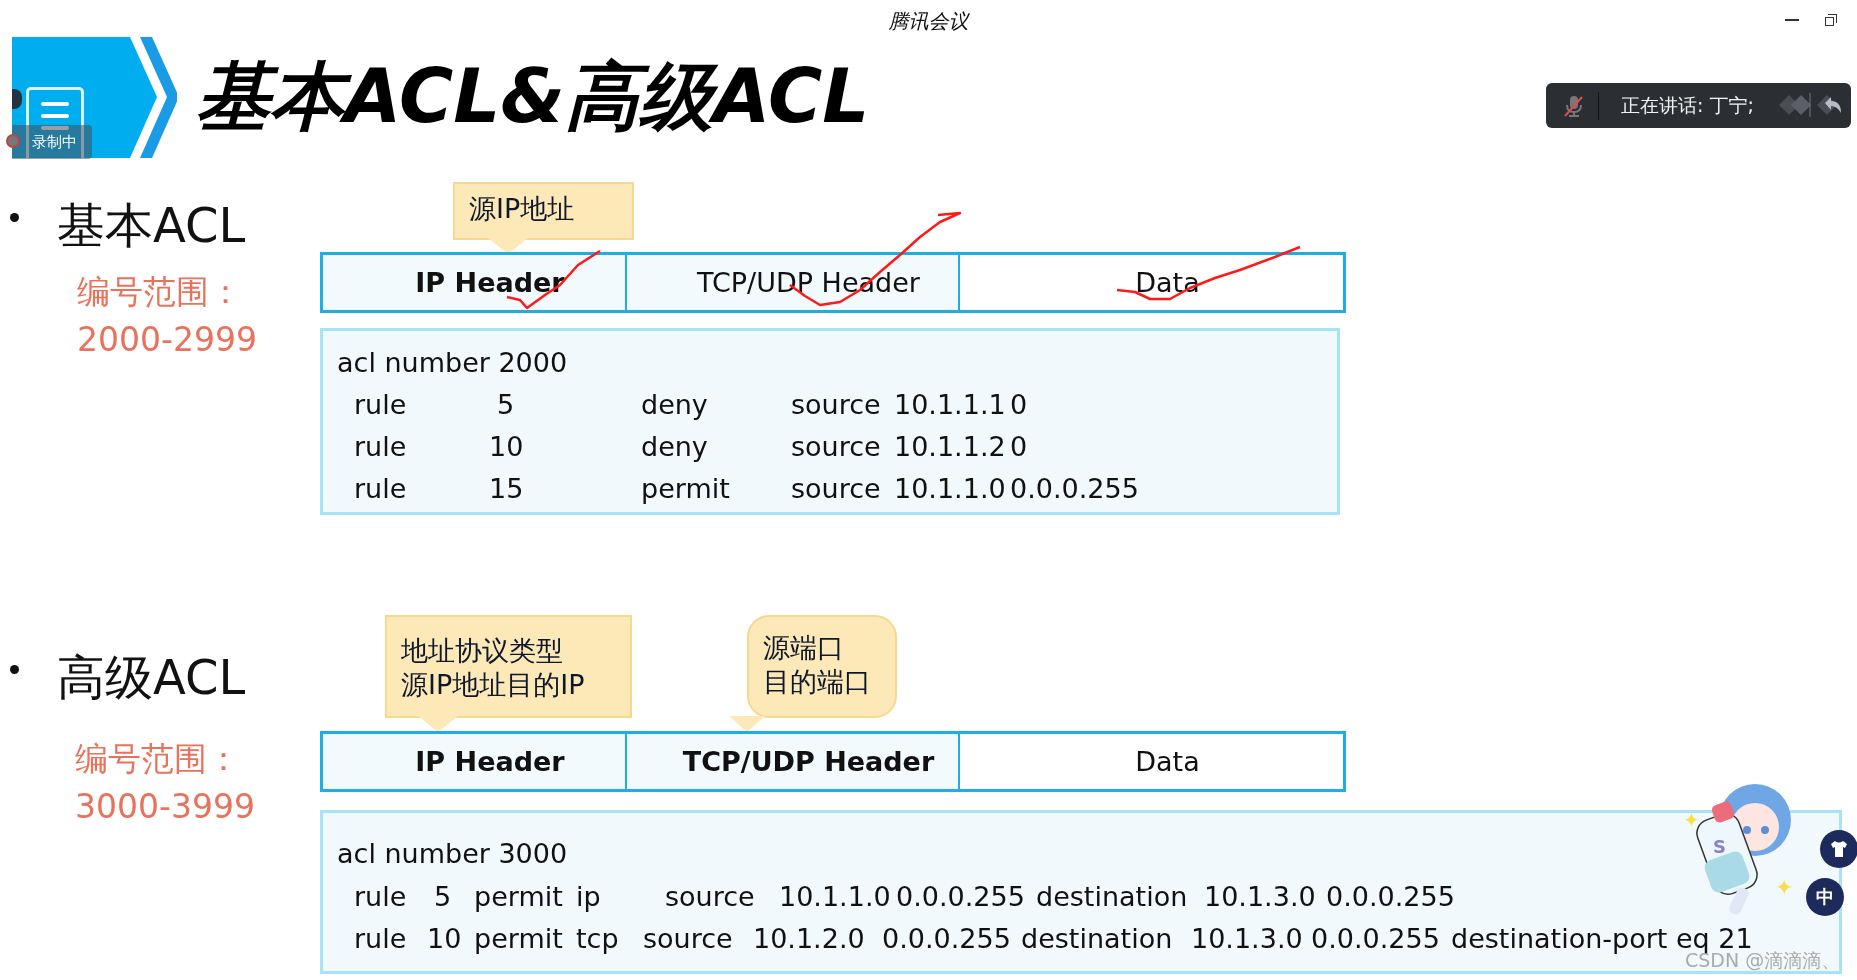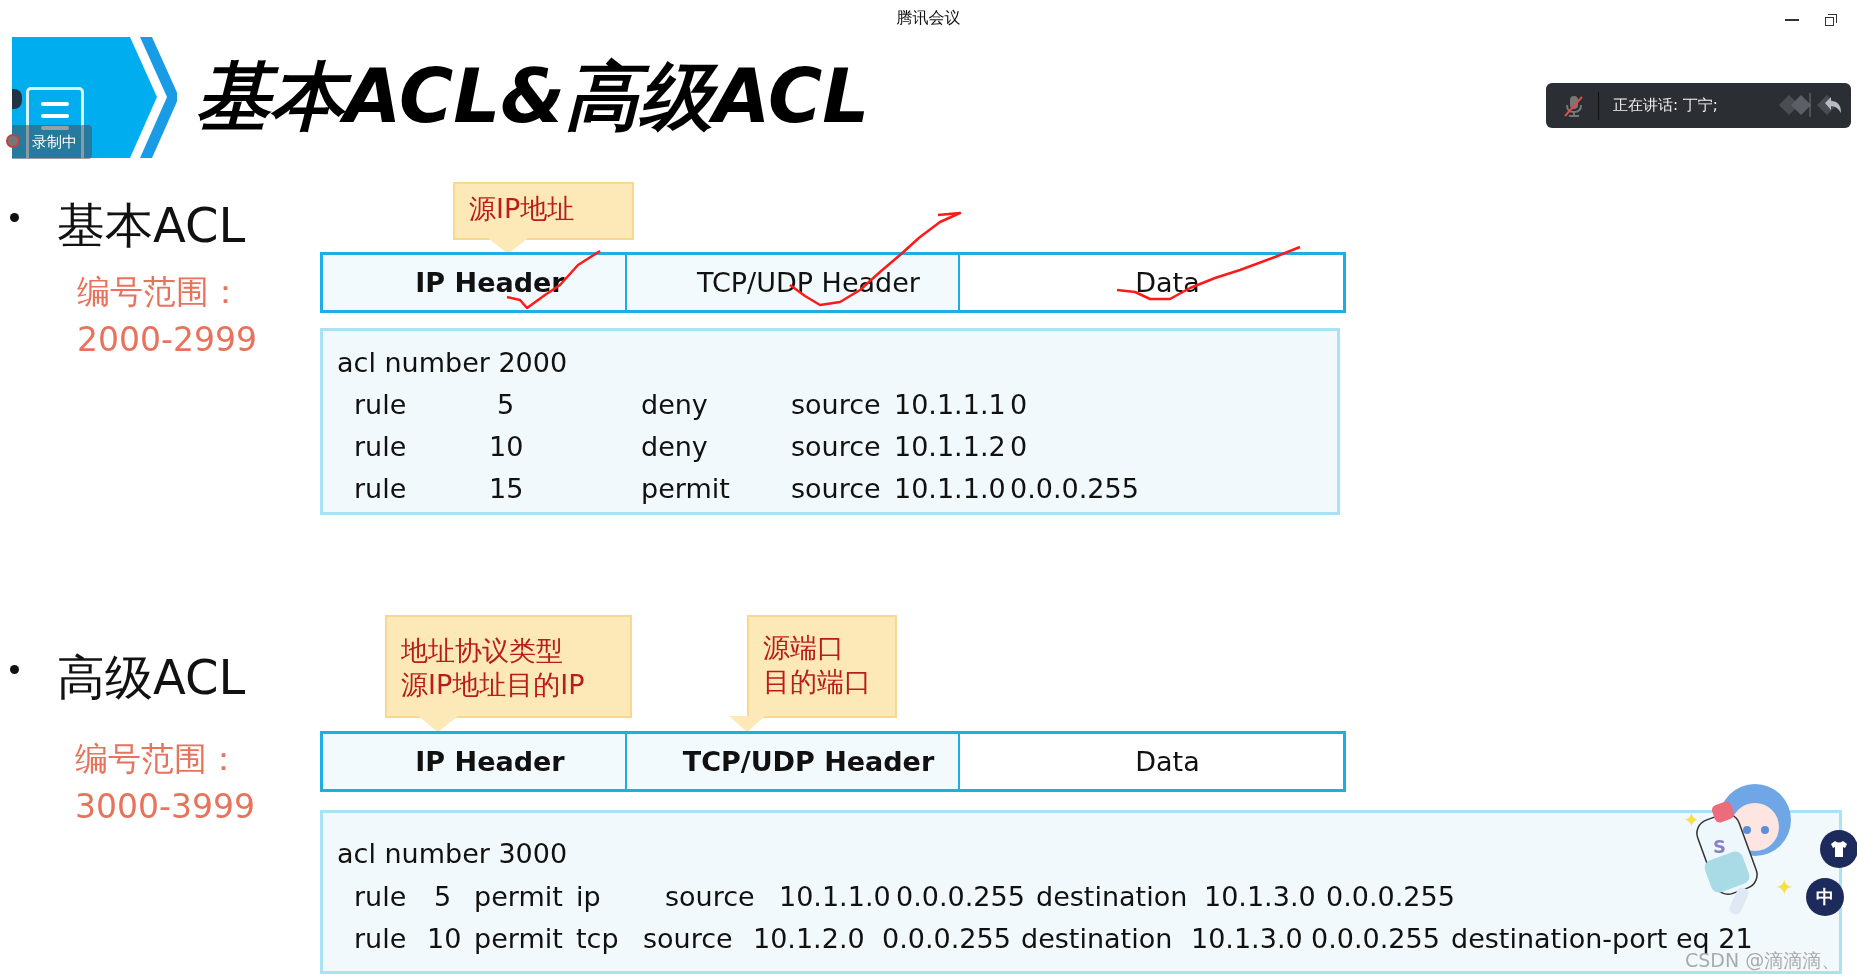--- a/index.html
+++ b/index.html
@@ -1,19 +1,19 @@
 <!DOCTYPE html>
 <html><head>
 <meta charset="utf-8">
 <style>
   * { box-sizing: border-box; margin: 0; padding: 0; }
   html, body { width: 1857px; height: 980px; overflow: hidden; background: #ffffff; }
   body { position: relative; font-family: "DejaVu Sans", "Liberation Sans", sans-serif; color: #111; }
 
-  .window-title { position: absolute; left: 0; top: 8px; width: 1857px; text-align: center; font-size: 16px; color: #111; }
+  .window-title { position: absolute; left: 0; top: 8px; width: 1857px; text-align: center; font-size: 20px; color: #111; font-style: italic; }
   .win-ctrl { position: absolute; top: 8px; width: 24px; height: 24px; display: flex; align-items: center; justify-content: center; cursor: pointer; }
   .win-min { left: 1780px; }
   .win-min::before { content: ""; width: 14px; height: 1.5px; background: #333; }
   .win-restore { left: 1818px; }
   .win-restore .r1 { position: absolute; left: 7px; top: 9px; width: 9px; height: 9px; border: 1.5px solid #333; background: #fff; }
   .win-restore .r2 { position: absolute; left: 10px; top: 6px; width: 9px; height: 9px; border: 1.5px solid #333; border-left: none; border-bottom: none; }
 
   
   .banner { position: absolute; left: 12px; top: 37px; width: 165px; height: 138px; }
   .rec-badge { position: absolute; left: 0; top: 88px; width: 80px; height: 34px; background: rgba(70,80,90,0.55); border-radius: 0 4px 4px 0; color: #fff; font-size: 15px; display: flex; align-items: center; padding-left: 20px; }
@@ -21,30 +21,30 @@
   .notes-icon { position: absolute; left: 14px; top: 50px; width: 58px; height: 76px; border: 3px solid rgba(255,255,255,0.85); border-radius: 5px 5px 0 0; border-bottom: none; }
   .notes-icon i { position: absolute; left: 12px; width: 28px; height: 4px; background: #fff; border-radius: 2px; }
   .cam-dot { position: absolute; left: 0; top: 52px; width: 10px; height: 20px; background: #234; border-radius: 0 8px 8px 0; }
 
   .main-title { position: absolute; left: 196px; top: 48px; font-size: 74px; font-weight: bold; letter-spacing: 0; color: #000; white-space: nowrap; font-family: "DejaVu Sans", sans-serif; font-style: italic; }
 
   
   .speaking-bar { position: absolute; left: 1546px; top: 83px; width: 305px; height: 45px; background: #2b2e33; border-radius: 6px; color: #fff; display: flex; align-items: center; }
   .mic-icon { margin-left: 18px; width: 20px; height: 24px; position: relative; }
   .sep { width: 1px; height: 28px; background: #111; margin-left: 14px; }
-  .speaking-text { margin-left: 14px; font-size: 15px; color: #f2f2f2; white-space: nowrap; }
+  .speaking-text { margin-left: 22px; font-size: 19px; color: #f2f2f2; white-space: nowrap; }
   .bar-right { position: absolute; right: 8px; top: 10px; display: flex; align-items: center; gap: 4px; }
 
   
   .bullet { position: absolute; font-size: 48px; color: #111; white-space: nowrap; }
   .bullet-dot { position: absolute; width: 9px; height: 9px; border-radius: 50%; background: #111; }
   .range { position: absolute; color: #e8735c; font-size: 33px; line-height: 48px; white-space: nowrap; }
 
   
-  .callout { position: absolute; background: #fde9b7; border: 2px solid #f6d88f; color: #b91c1c; font-size: 27px; line-height: 34px; padding: 10px 14px; white-space: nowrap; }
+  .callout { position: absolute; background: #fde9b7; border: 2px solid #f6d88f; color: #0f172a; font-size: 27px; line-height: 34px; padding: 10px 14px; white-space: nowrap; }
   .callout-tail { position: absolute; width: 0; height: 0; border-left: 20px solid transparent; border-right: 20px solid transparent; border-top: 16px solid #fde9b7; }
 
   
   .hdr-bar { position: absolute; height: 61px; border: 3px solid #1eaee4; display: flex; background: #f3fafd; }
   .hdr-cell { height: 100%; display: flex; align-items: center; justify-content: center; font-size: 27px; color: #111; padding-left: 32px; }
   .hdr-cell.div { border-right: 2px solid #1eaee4; }
   .hdr-cell.white { background: #ffffff; }
   .bold { font-weight: bold; }
 
   
@@ -165,21 +165,21 @@
   <div>编号范围：</div>
   <div>3000-3999</div>
 </div>
 
 <div class="callout" style="left:385px;top:615px;width:247px;height:103px;padding:17px 14px;">
   <div>地址协议类型</div>
   <div>源IP地址目的IP</div>
 </div>
 <div class="callout-tail" style="left:418px;top:716px;"></div>
 
-<div class="callout" style="left:747px;top:615px;width:150px;height:103px;padding:14px 14px;">
+<div class="callout" style="left:747px;top:615px;width:150px;height:103px;padding:14px 14px;border-radius:22px;">
   <div>源端口</div>
   <div>目的端口</div>
 </div>
 <div class="callout-tail" style="left:729px;top:716px;border-left-width:18px;border-right-width:18px;"></div>
 
 <div class="hdr-bar" style="left:320px;top:731px;width:1026px;">
   <div class="hdr-cell div bold" style="width:304px;">IP Header</div>
   <div class="hdr-cell div bold" style="width:333px;">TCP/UDP Header</div>
   <div class="hdr-cell white" style="flex:1;">Data</div>
 </div>

